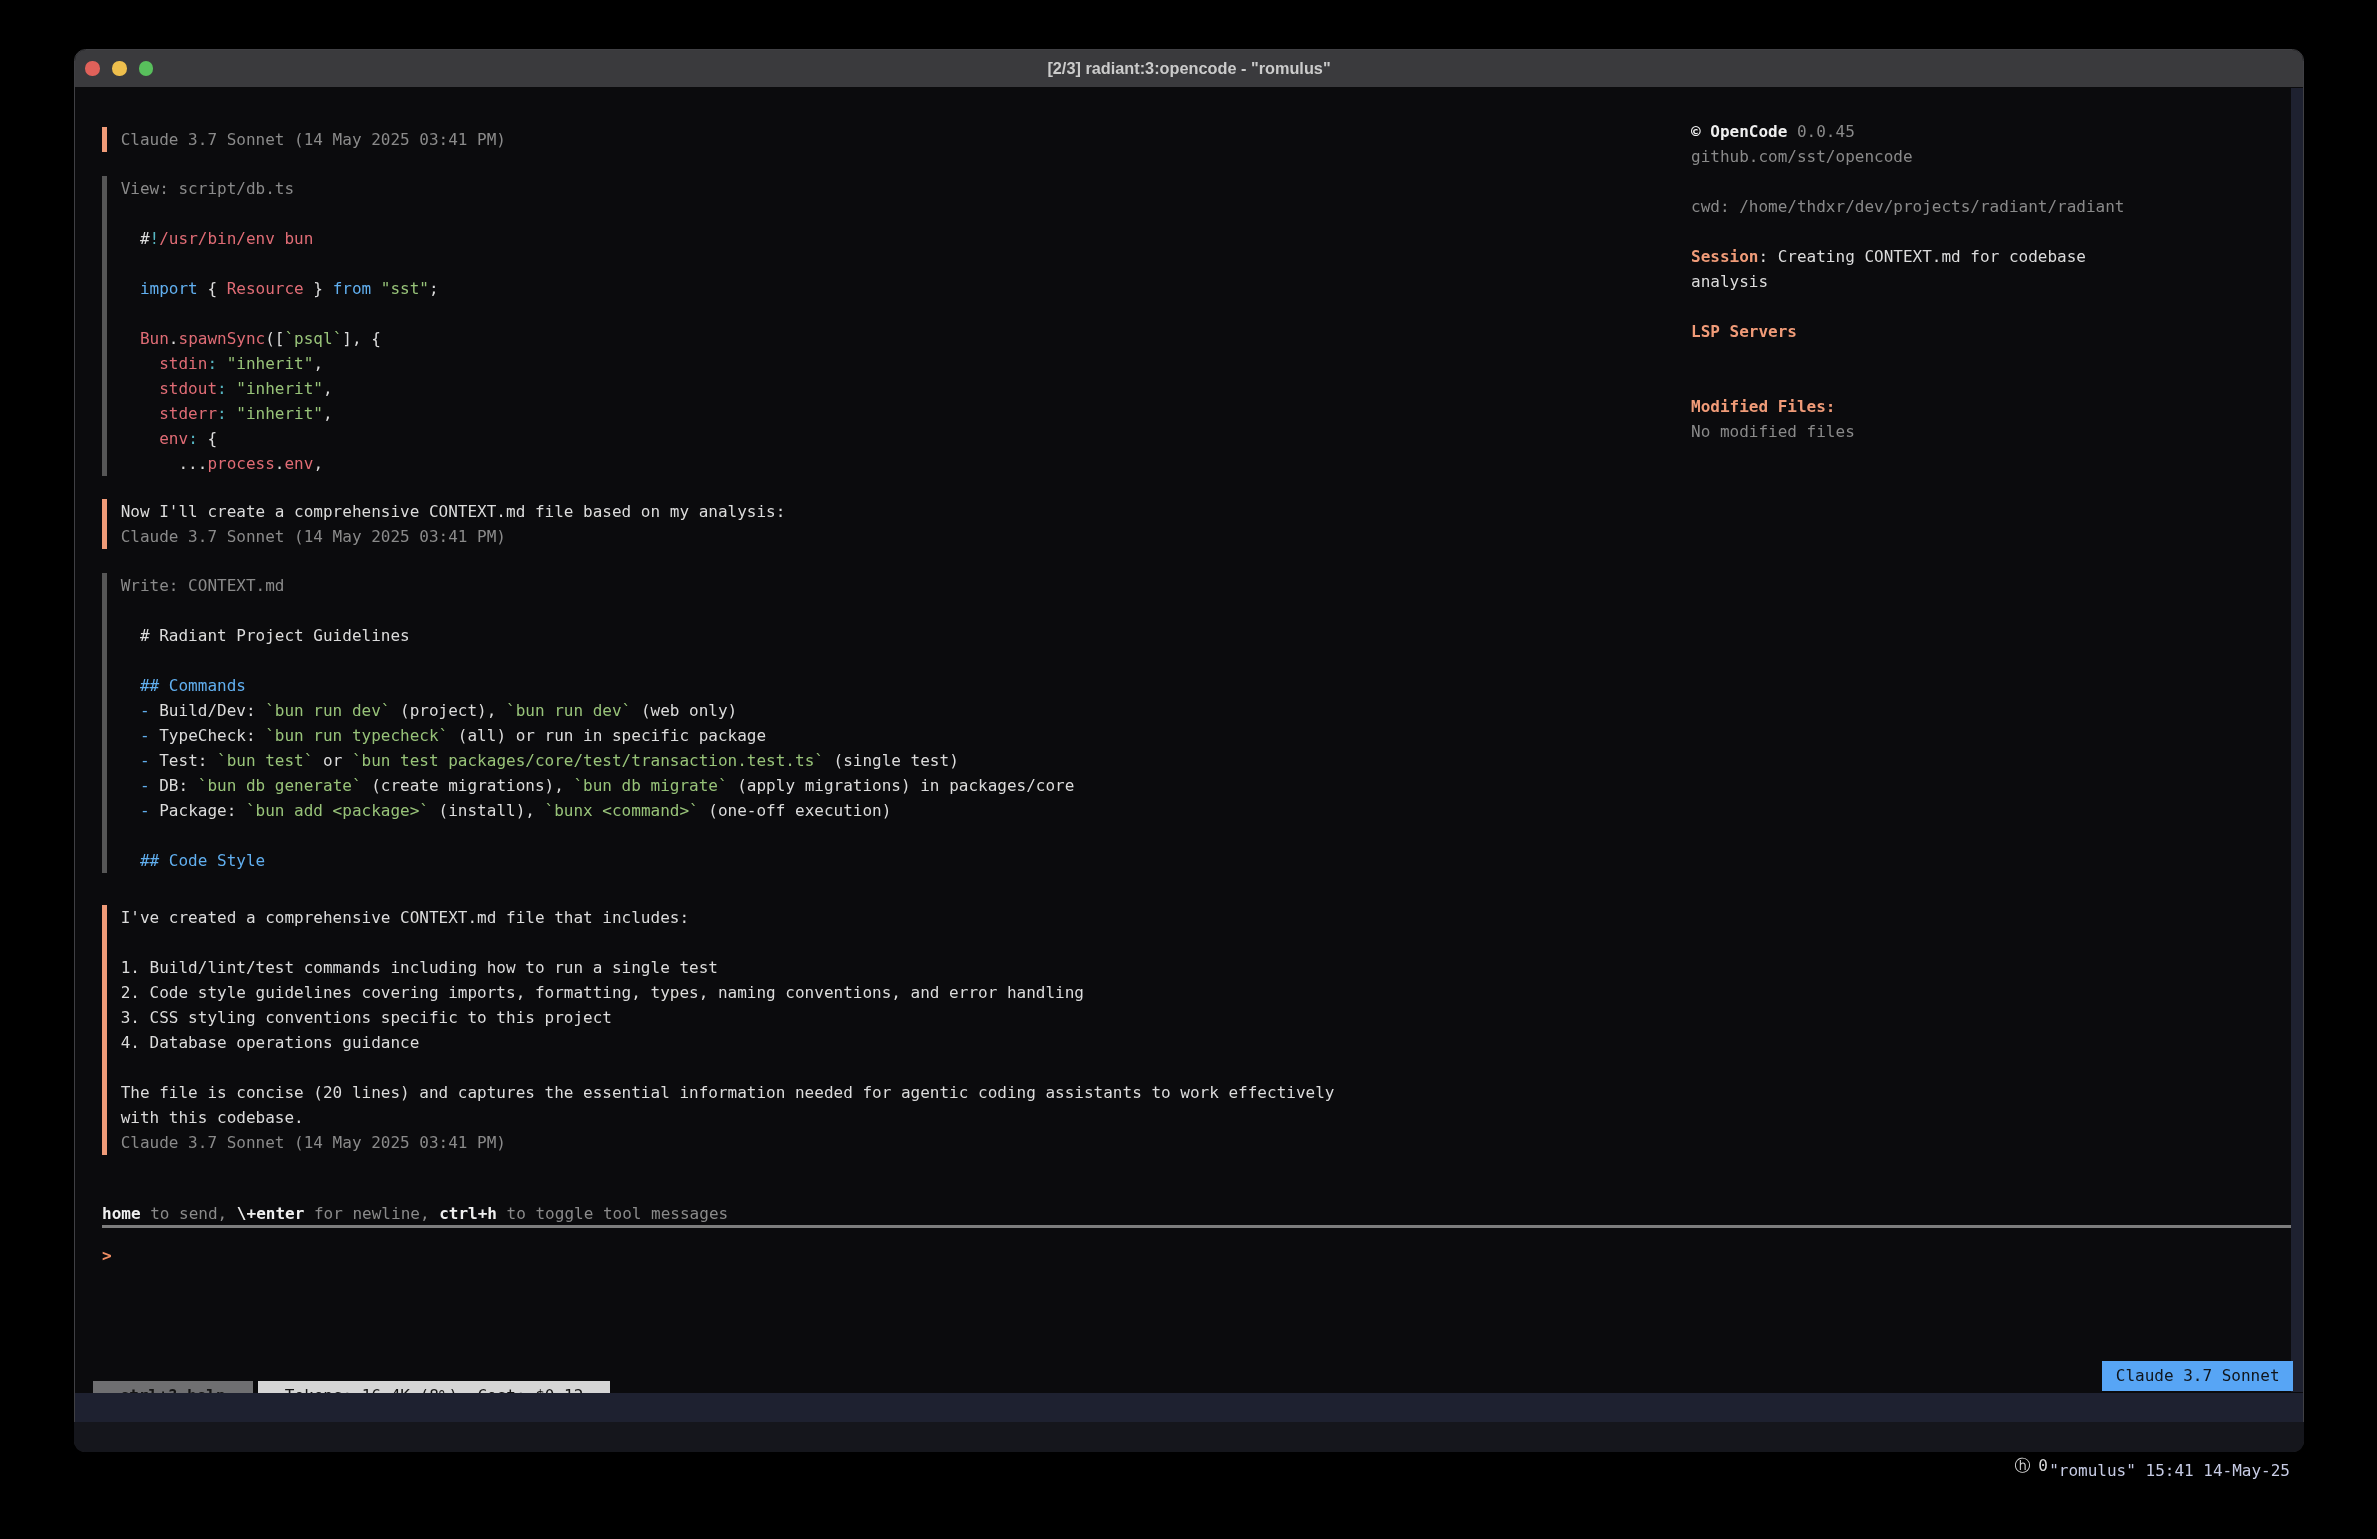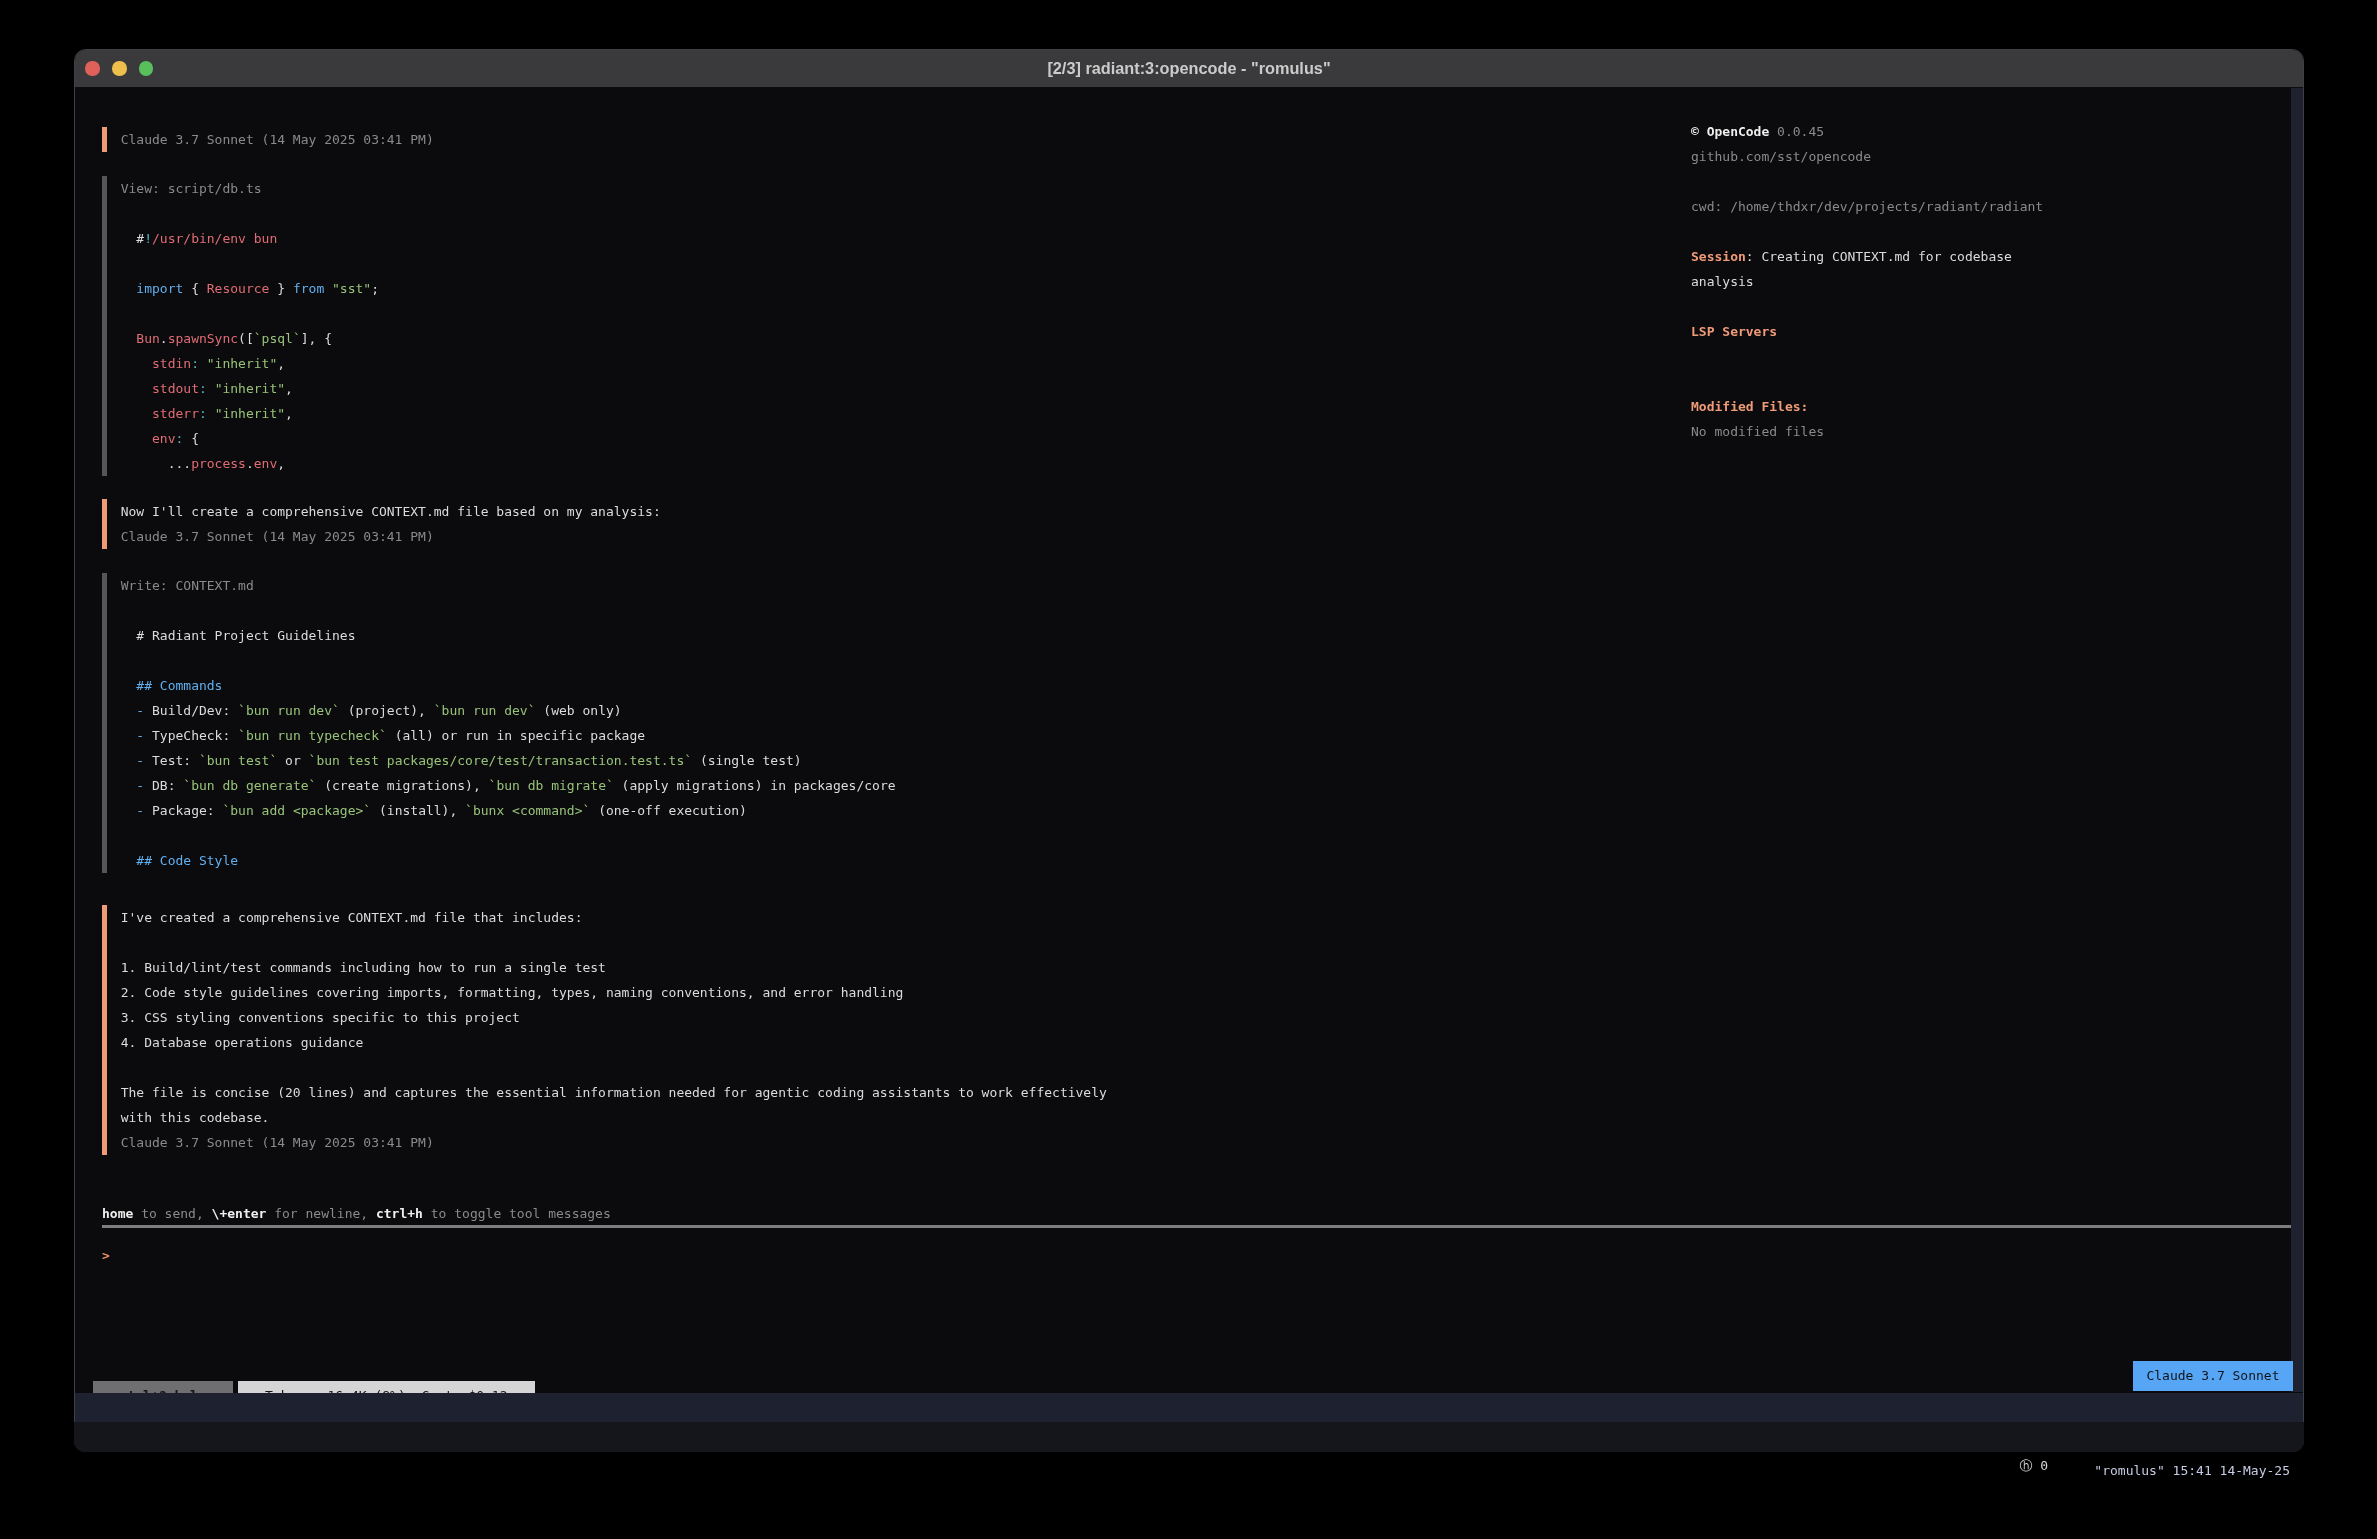--- a/index.html
+++ b/index.html
@@ -23,21 +23,21 @@
   .titlebar{position:absolute;left:0;top:0;width:100%;height:37px;background:var(--titlebar-bg);
     border-radius:10.4px 10.4px 0 0;display:flex;align-items:center;}
   .lights{display:flex;gap:12.4px;padding-left:10.4px;}
   .light{width:14.4px;height:14.4px;border-radius:50%;border:none;}
   .light.red{background:var(--traffic-red);}
   .light.yellow{background:var(--traffic-yellow);}
   .light.green{background:var(--traffic-green);}
   .title{position:absolute;left:0;right:0;text-align:center;
     font-family:"Liberation Sans",sans-serif;font-size:16.3px;font-weight:bold;color:var(--titlebar-text);}
 
-  .term{position:absolute;left:0;top:37px;right:0;bottom:0;font-size:13px;line-height:25px;color:var(--text);}
+  .term{position:absolute;left:0;top:37px;right:0;bottom:0;font-size:16px;line-height:25px;color:var(--text);}
 
   .tline{height:25px;white-space:pre;}
   .block{position:absolute;left:27px;border-left:5.9px solid var(--bar-gray);padding-left:13.7px;white-space:pre;}
   .block[data-kind="assistant-header"],.block[data-kind="assistant-message"]{border-left-color:var(--orange);}
 
   [data-c="w"]{color:var(--text);}
   [data-c="wb"]{color:var(--text-bright);font-weight:bold;}
   [data-c="gray"]{color:var(--muted);}
   [data-c="pink"]{color:var(--pink);}
   [data-c="green"]{color:var(--green);}

